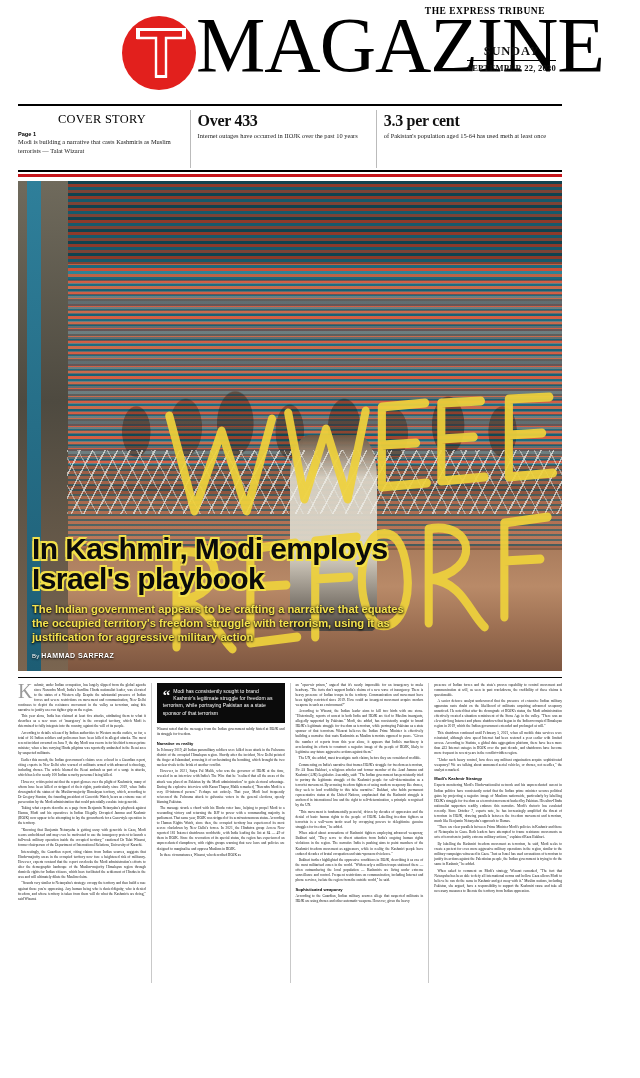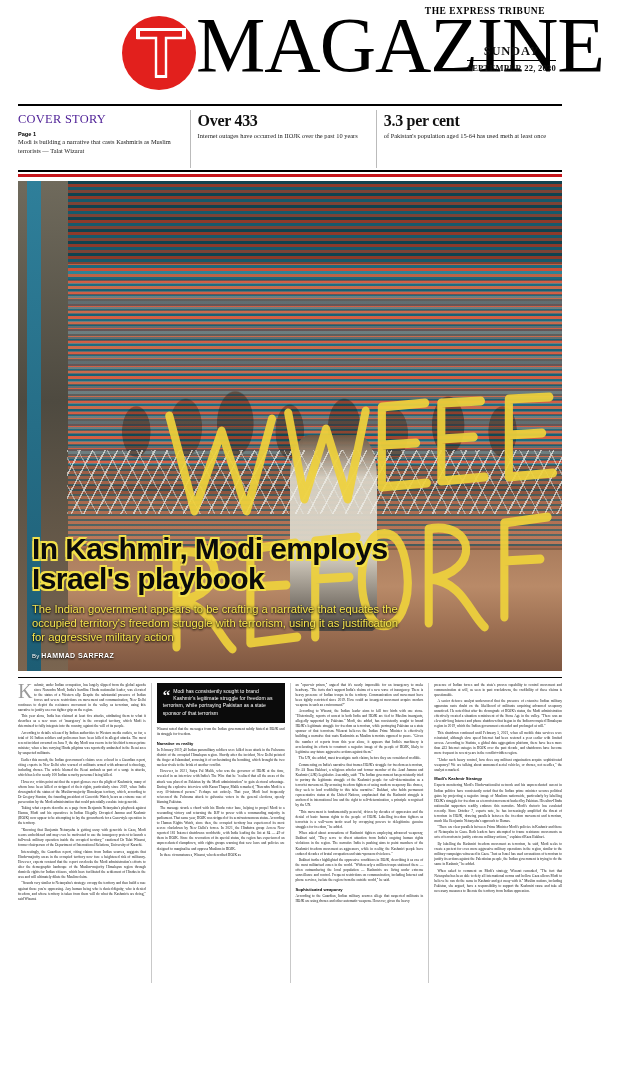--- a/index.html
+++ b/index.html
@@ -27,21 +27,21 @@
       font-size:8.6px;letter-spacing:.2px;margin-top:2px;}
 
   .rule-top{height:2.2px;background:#000;margin:0 18px;}
 
   
   .teasers{display:flex;margin:0 18px;height:58px;padding-top:4px;}
   .teaser{flex:1;padding:3px 7px 0 7px;border-left:1px solid #bbb;}
   .teaser:first-child{border-left:none;padding-left:0;}
   .teaser.num{flex:1.04;}
   .t-kicker{font-family:"Liberation Serif",serif;font-size:12.4px;
-      letter-spacing:.3px;color:#4c1d95;line-height:1.1;}
+      letter-spacing:.3px;color:#000000;line-height:1.1;margin-left:40px;}
   .t-page{font-family:"Liberation Sans",sans-serif;font-weight:700;
       font-size:5.6px;margin-top:4px;color:#000;}
   .t-desc{font-family:"Liberation Serif",serif;font-size:6.4px;
       line-height:1.32;margin-top:1.5px;color:#1a1a1a;}
   .t-big{font-family:"Liberation Serif",serif;font-weight:700;
       font-size:16px;line-height:1;color:#111;letter-spacing:-.3px;}
   .t-sub{font-family:"Liberation Serif",serif;font-size:6.4px;
       line-height:1.32;margin-top:3px;color:#1a1a1a;}
 
   .rule-bot{height:2.2px;background:#000;margin:2px 18px 0 18px;}
@@ -98,21 +98,21 @@
   .graffiti{position:absolute;left:0;top:0;width:100%;height:100%;}
   .graffiti svg{width:100%;height:100%;}
 
   .hl-block{position:absolute;left:14px;bottom:12px;right:150px;}
   .headline{font-family:"Liberation Sans",sans-serif;font-weight:700;
       font-size:30px;line-height:1.0;color:#0b0b0b;letter-spacing:-.6px;
       text-shadow:
         -1.6px -1.6px 0 #f3e04a, 1.6px -1.6px 0 #f3e04a,
         -1.6px  1.6px 0 #f3e04a, 1.6px  1.6px 0 #f3e04a,
          0 0 3px #f3e04a;}
-  .standfirst{font-family:"Liberation Sans",sans-serif;font-weight:400;
+  .standfirst{font-family:"Liberation Sans",sans-serif;font-weight:700;
       font-size:11.2px;line-height:1.24;color:#f4e24e;margin-top:9px;
       text-shadow:0 1px 2px rgba(0,0,0,.9), 0 0 3px rgba(0,0,0,.85);}
   .byline{font-family:"Liberation Sans",sans-serif;font-size:6px;
       color:#ffffff;margin-top:7px;letter-spacing:.2px;
       text-shadow:0 1px 2px rgba(0,0,0,.95);}
   .byline b{font-size:7px;letter-spacing:.4px;}
 
   
   .rule-body{height:1px;background:#000;margin:6px 18px 0 18px;}
   .cols{display:flex;margin:5px 18px 0 18px;height:300px;overflow:hidden;}

